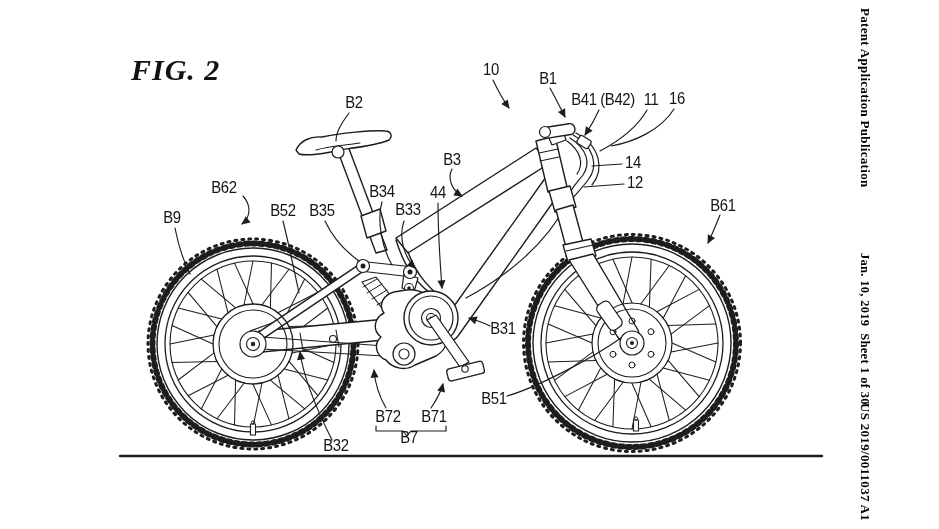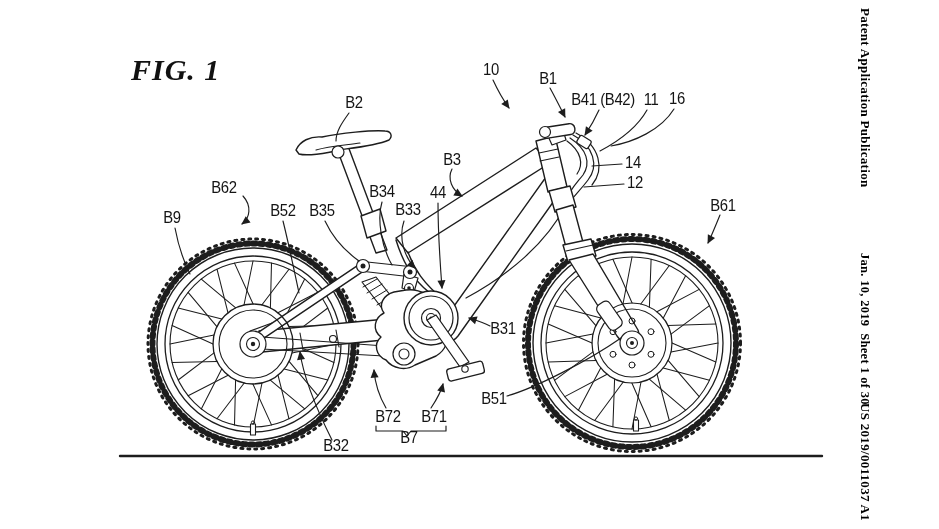--- a/index.html
+++ b/index.html
@@ -247,21 +247,21 @@
         <path d="M490,326 C482,322 475,320 469,318" marker-end="url(#arw)"></path>
         <path d="M507,396 C535,388 588,361 621,338"></path>
         <path d="M386,408 C379,396 375,383 374,370" marker-end="url(#arw)"></path>
         <path d="M431,408 C437,399 441,392 443,384" marker-end="url(#arw)"></path>
         <path d="M332,440 C320,416 304,381 300,352" marker-end="url(#arw)"></path>
         <path d="M376,426 L376,431 L403,431 L407,436 L411,431 L446,431 L446,426"></path>
       </g>
     </g>
   </svg>
 
-  <div class="fig-title">FIG. 1</div>
+  <div class="fig-title">FIG. 2</div>
 
   <div>
     <div class="ref" style="left:491px;top:70px">10</div>
     <div class="ref" style="left:548px;top:79px">B1</div>
     <div class="ref" style="left:603px;top:100px">B41 (B42)</div>
     <div class="ref" style="left:651px;top:100px">11</div>
     <div class="ref" style="left:677px;top:99px">16</div>
     <div class="ref" style="left:633px;top:163px">14</div>
     <div class="ref" style="left:635px;top:183px">12</div>
     <div class="ref" style="left:354px;top:103px">B2</div>

